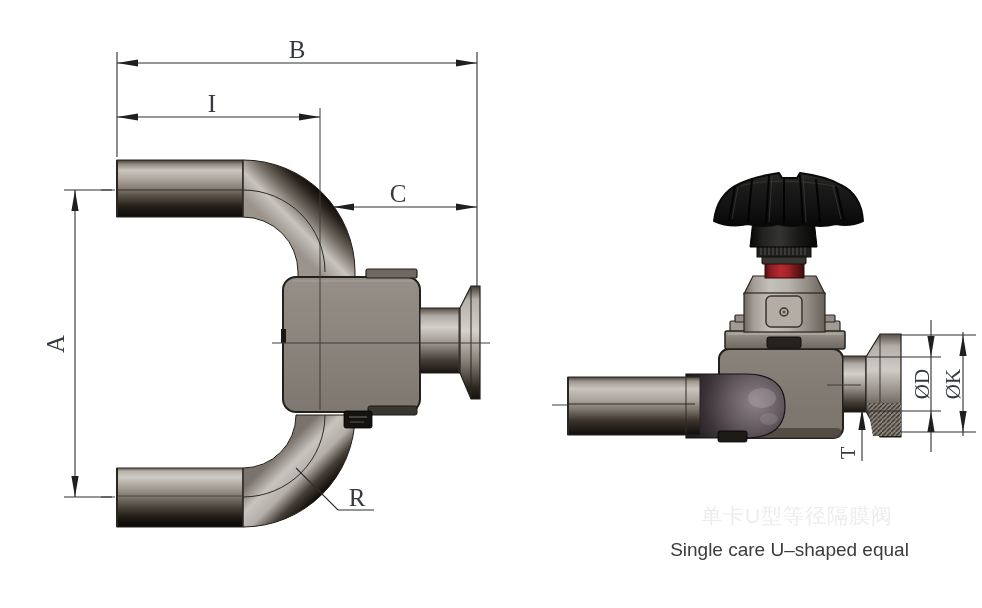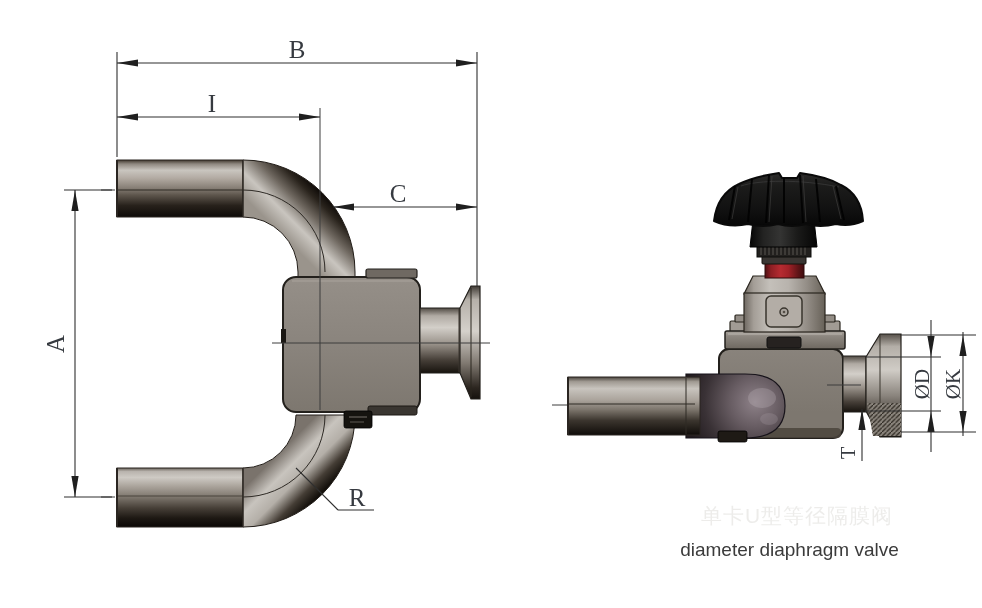--- a/index.html
+++ b/index.html
@@ -336,16 +336,16 @@
       <line x1="862" y1="409" x2="862" y2="461"></line>
       <polygon points="862,409 858.4,430 865.6,430" fill="#1f1f1f" stroke="none"></polygon>
       <text class="dim-text" font-size="20" text-anchor="middle" transform="translate(855,453) rotate(-90)" stroke="none">T</text>
     </g>
   </g>
 </svg>
 
 <div class="watermark">单卡U型等径隔膜阀</div>
 
 <div class="caption">
-  <div>diameter diaphragm valve</div>
+  <div>Single care U–shaped equal</div>
 </div>
 
 </div>
 
 </body></html>

